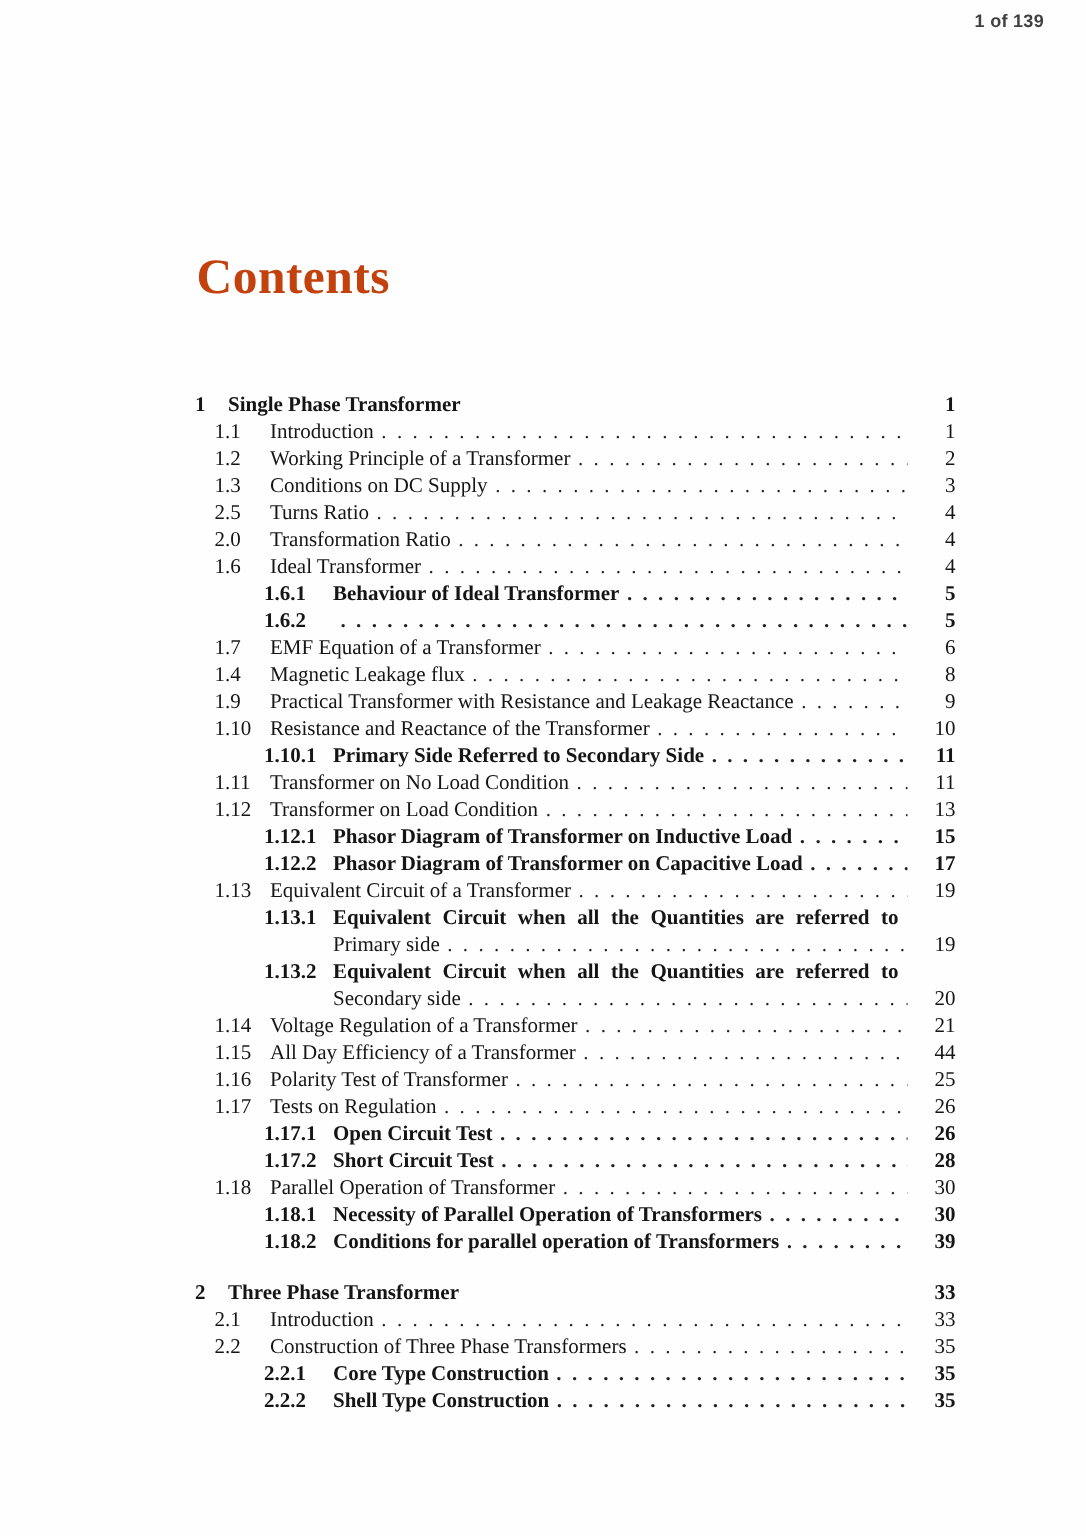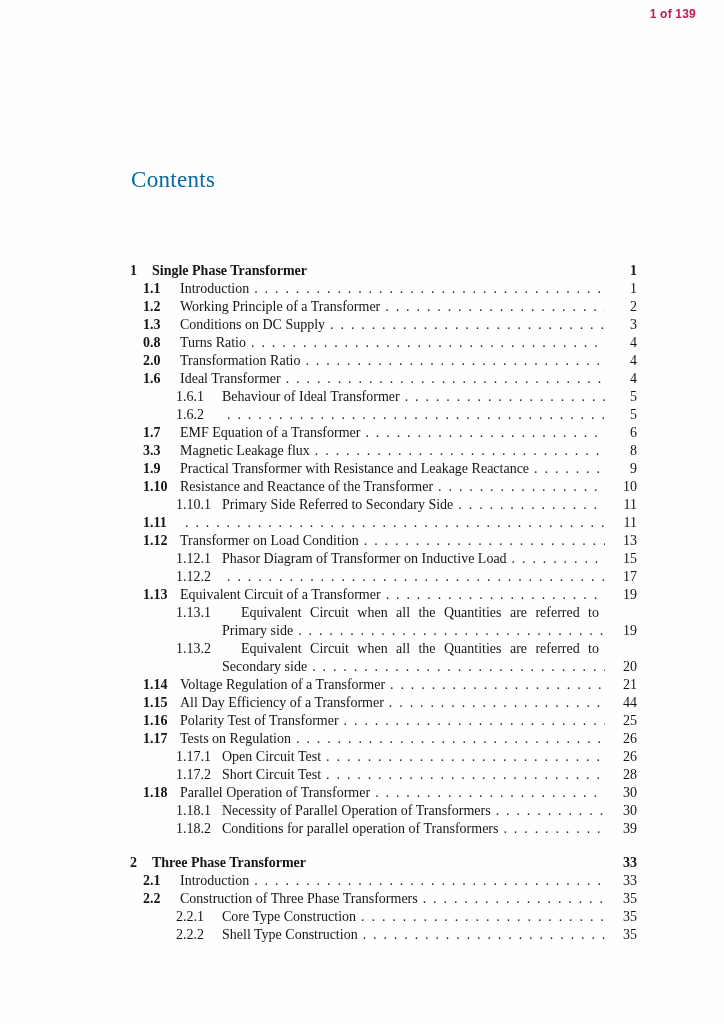--- a/index.html
+++ b/index.html
@@ -17,31 +17,31 @@
     background: #fefefe;
     overflow: hidden;
   }
   .page-indicator {
     position: absolute;
     top: 7px;
     right: 28px;
     font-family: "Liberation Sans", sans-serif;
     font-weight: 700;
     font-size: 12px;
-    color: #be185d;
+    color: #404040;
     letter-spacing: 0.2px;
   }
   .doc-title {
     position: absolute;
     left: 131px;
     top: 167px;
-    font-size: 23px;
-    font-weight: 400;
+    font-size: 33px;
+    font-weight: 700;
     letter-spacing: 0.3px;
-    color: #0369a1;
+    color: #c2410c;
   }
   .toc {
     position: absolute;
     left: 130px;
     top: 262px;
     width: 507px;
     font-size: 14px;
   }
   .toc-chapter + .toc-chapter { margin-top: 16px; }
   .toc-row {
@@ -50,29 +50,28 @@
     height: 18px;
     line-height: 18px;
     white-space: nowrap;
   }
   .toc-heading { font-weight: 700; }
   .num  { flex: none; }
   .chnum { width: 22px; }
   .toc-heading .title { flex: none; }
   .fill { flex: 1 1 auto; }
   .lv1 { padding-left: 13px; }
-  .lv1 > .num { width: 37px; font-weight: bold; }
-  .lv2 { padding-left: 46px; }
+  .lv1 > .num { width: 37px; }
+  .lv2 { padding-left: 46px; font-weight: bold; }
   .lv2 > .num { width: 46px; }
   .wrap-first > .title {
     flex: 1 1 auto;
     text-align: justify;
     text-align-last: justify;
     padding-right: 38px;
-    margin-left: 19px;
   }
   .wrap-second { padding-left: 92px; }
   .leader {
     flex: 1 1 0;
     min-width: 6px;
     overflow: hidden;
     letter-spacing: 1.7px;
     margin: 0 6px 0 5px;
     color: #1e1e1e;
   }
@@ -108,21 +107,21 @@
           <span class="leader">. . . . . . . . . . . . . . . . . . . . . . . . . . . . . . . . . . . . . . . . . . . . . . . . . . . . . . . . . . . . . . . . . . . . . . . . . . . . . . . . . . . . . . . . . . </span>
           <span class="pg">2</span>
         </div>
         <div class="toc-row lv1">
           <span class="num">1.3</span>
           <span class="title">Conditions on DC Supply</span>
           <span class="leader">. . . . . . . . . . . . . . . . . . . . . . . . . . . . . . . . . . . . . . . . . . . . . . . . . . . . . . . . . . . . . . . . . . . . . . . . . . . . . . . . . . . . . . . . . . </span>
           <span class="pg">3</span>
         </div>
         <div class="toc-row lv1">
-          <span class="num">0.8</span>
+          <span class="num">2.5</span>
           <span class="title">Turns Ratio</span>
           <span class="leader">. . . . . . . . . . . . . . . . . . . . . . . . . . . . . . . . . . . . . . . . . . . . . . . . . . . . . . . . . . . . . . . . . . . . . . . . . . . . . . . . . . . . . . . . . . </span>
           <span class="pg">4</span>
         </div>
         <div class="toc-row lv1">
           <span class="num">2.0</span>
           <span class="title">Transformation Ratio</span>
           <span class="leader">. . . . . . . . . . . . . . . . . . . . . . . . . . . . . . . . . . . . . . . . . . . . . . . . . . . . . . . . . . . . . . . . . . . . . . . . . . . . . . . . . . . . . . . . . . </span>
           <span class="pg">4</span>
         </div>
@@ -143,21 +142,21 @@
           <span class="leader">. . . . . . . . . . . . . . . . . . . . . . . . . . . . . . . . . . . . . . . . . . . . . . . . . . . . . . . . . . . . . . . . . . . . . . . . . . . . . . . . . . . . . . . . . . </span>
           <span class="pg">5</span>
         </div>
         <div class="toc-row lv1">
           <span class="num">1.7</span>
           <span class="title">EMF Equation of a Transformer</span>
           <span class="leader">. . . . . . . . . . . . . . . . . . . . . . . . . . . . . . . . . . . . . . . . . . . . . . . . . . . . . . . . . . . . . . . . . . . . . . . . . . . . . . . . . . . . . . . . . . </span>
           <span class="pg">6</span>
         </div>
         <div class="toc-row lv1">
-          <span class="num">3.3</span>
+          <span class="num">1.4</span>
           <span class="title">Magnetic Leakage flux</span>
           <span class="leader">. . . . . . . . . . . . . . . . . . . . . . . . . . . . . . . . . . . . . . . . . . . . . . . . . . . . . . . . . . . . . . . . . . . . . . . . . . . . . . . . . . . . . . . . . . </span>
           <span class="pg">8</span>
         </div>
         <div class="toc-row lv1">
           <span class="num">1.9</span>
           <span class="title">Practical Transformer with Resistance and Leakage Reactance</span>
           <span class="leader">. . . . . . . . . . . . . . . . . . . . . . . . . . . . . . . . . . . . . . . . . . . . . . . . . . . . . . . . . . . . . . . . . . . . . . . . . . . . . . . . . . . . . . . . . . </span>
           <span class="pg">9</span>
         </div>
@@ -168,37 +167,39 @@
           <span class="pg">10</span>
         </div>
         <div class="toc-row lv2">
           <span class="num">1.10.1</span>
           <span class="title">Primary Side Referred to Secondary Side</span>
           <span class="leader">. . . . . . . . . . . . . . . . . . . . . . . . . . . . . . . . . . . . . . . . . . . . . . . . . . . . . . . . . . . . . . . . . . . . . . . . . . . . . . . . . . . . . . . . . . </span>
           <span class="pg">11</span>
         </div>
         <div class="toc-row lv1">
           <span class="num">1.11</span>
+          <span class="title">Transformer on No Load Condition</span>
           <span class="leader">. . . . . . . . . . . . . . . . . . . . . . . . . . . . . . . . . . . . . . . . . . . . . . . . . . . . . . . . . . . . . . . . . . . . . . . . . . . . . . . . . . . . . . . . . . </span>
           <span class="pg">11</span>
         </div>
         <div class="toc-row lv1">
           <span class="num">1.12</span>
           <span class="title">Transformer on Load Condition</span>
           <span class="leader">. . . . . . . . . . . . . . . . . . . . . . . . . . . . . . . . . . . . . . . . . . . . . . . . . . . . . . . . . . . . . . . . . . . . . . . . . . . . . . . . . . . . . . . . . . </span>
           <span class="pg">13</span>
         </div>
         <div class="toc-row lv2">
           <span class="num">1.12.1</span>
           <span class="title">Phasor Diagram of Transformer on Inductive Load</span>
           <span class="leader">. . . . . . . . . . . . . . . . . . . . . . . . . . . . . . . . . . . . . . . . . . . . . . . . . . . . . . . . . . . . . . . . . . . . . . . . . . . . . . . . . . . . . . . . . . </span>
           <span class="pg">15</span>
         </div>
         <div class="toc-row lv2">
           <span class="num">1.12.2</span>
+          <span class="title">Phasor Diagram of Transformer on Capacitive Load</span>
           <span class="leader">. . . . . . . . . . . . . . . . . . . . . . . . . . . . . . . . . . . . . . . . . . . . . . . . . . . . . . . . . . . . . . . . . . . . . . . . . . . . . . . . . . . . . . . . . . </span>
           <span class="pg">17</span>
         </div>
         <div class="toc-row lv1">
           <span class="num">1.13</span>
           <span class="title">Equivalent Circuit of a Transformer</span>
           <span class="leader">. . . . . . . . . . . . . . . . . . . . . . . . . . . . . . . . . . . . . . . . . . . . . . . . . . . . . . . . . . . . . . . . . . . . . . . . . . . . . . . . . . . . . . . . . . </span>
           <span class="pg">19</span>
         </div>
         <div class="toc-row lv2 wrap-first">

